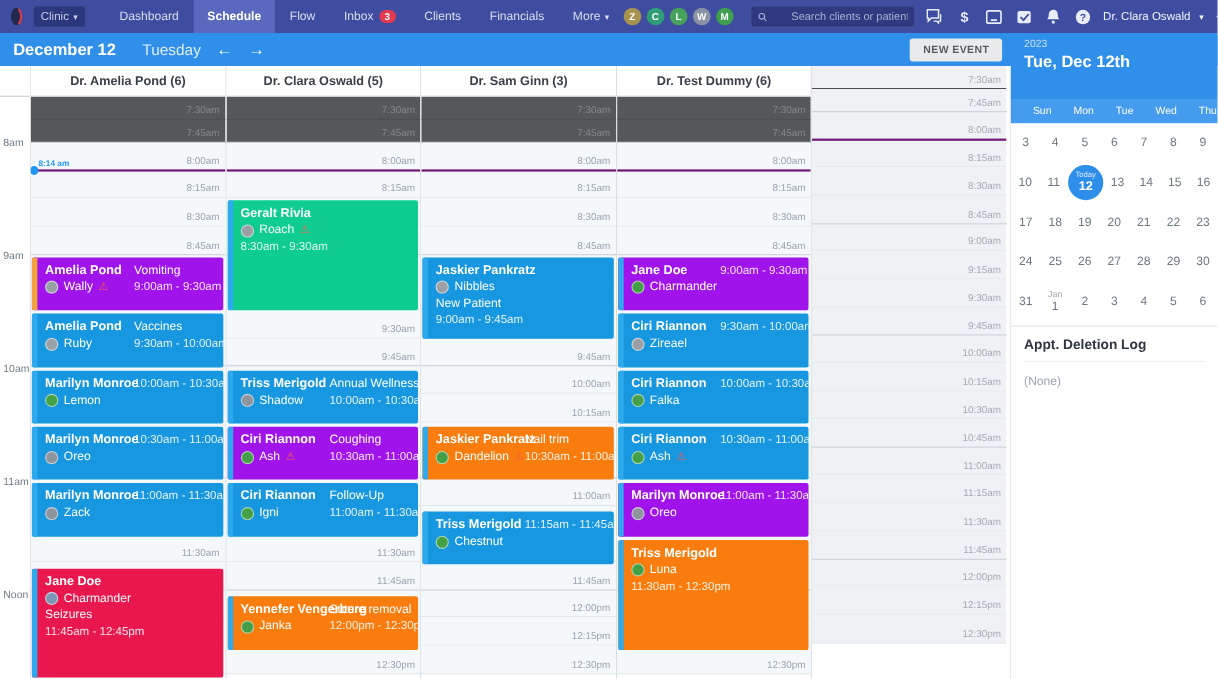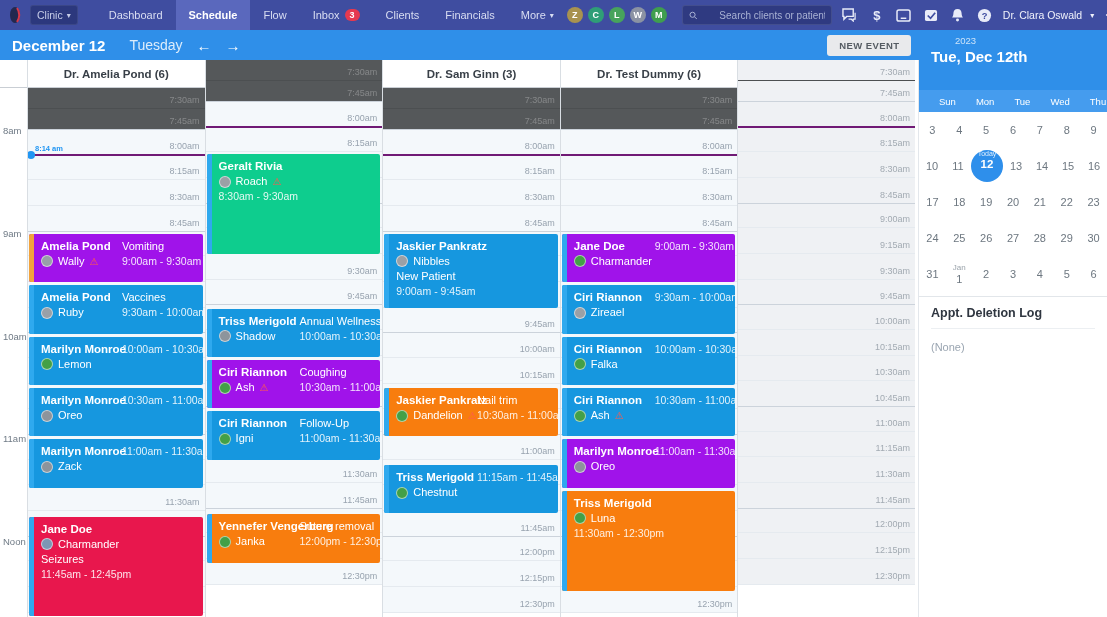--- a/index.html
+++ b/index.html
@@ -81,31 +81,31 @@
   .ev-reason { font-size:11px; line-height:15px; white-space:nowrap; }
   .pet-dot { width:12px; height:12px; border-radius:50%; flex:0 0 auto; border:1px solid rgba(255,255,255,.55); }
   .warn { color:#ff5a4e; font-size:10px; }
   .ev-grid { display:flex; }
   .ev-grid .left { width:52%; min-width:0; }
   .ev-grid .right { flex:1; min-width:0; }
 
   
   .sidebar { width:189px; background:#fff; border-left:1px solid #e3e7ec; display:flex; flex-direction:column; }
   .sb-head { background:#2f8fe9; color:#fff; padding:3px 12px 8px; height:58px; margin-top:-28px; }
-  .sb-year { font-size:9.5px; color:rgba(255,255,255,.75);margin-left:24px; }
+  .sb-year { font-size:9.5px; color:rgba(255,255,255,.75); }
   .sb-date { font-size:15px; font-weight:bold; margin-top:2px; }
   .sb-weekdays { display:flex; background:#459cee; color:#fff; height:22px; align-items:center; }
   .sb-weekdays div { flex:1; text-align:center; font-size:9.5px;padding-left:20px; }
   .sb-week { display:flex; height:36px; }
   .sb-day { flex:1; display:flex; flex-direction:column; align-items:center; justify-content:center;
     font-size:11px; color:#6d7780; cursor:pointer; position:relative; }
   .sb-day .mlabel { font-size:8px; color:#9aa3ab; line-height:8px; margin-bottom:1px; }
   .sb-day.today { color:#fff; }
   .today-circle { width:32px; height:32px; border-radius:50%; background:#2e8feb; display:flex; flex-direction:column;
-    align-items:center; }
+    align-items:center; justify-content:center; }
   .today-circle .t { font-size:7px; color:rgba(255,255,255,.85); line-height:8px; }
   .today-circle .n { font-size:11.5px; font-weight:bold; line-height:12px; }
   .sb-log { border-top:1px solid #e2e6ea; margin-top:4px; padding:9px 12px; }
   .sb-log-title { font-size:12.5px; font-weight:bold; color:#2f3640; padding-bottom:8px; border-bottom:1px solid #eceff2; }
   .sb-log-empty { font-size:11px; color:#9aa5b1; margin-top:12px; }
 </style>
 </head>
 <body>
 
 <div class="topnav">
@@ -385,20 +385,21 @@
               <div class="ev-line">
                 <div class="pet-dot" style="background: rgb(125, 150, 181);"></div>
                 <div style="display: inline;">Charmander</div>
               </div>
               <div class="ev-reason">Seizures</div>
               <div class="ev-time">11:45am - 12:45pm</div>
             </div>
           </div>
         </div>
         <div class="col">
+          <div class="col-head">Dr. Clara Oswald (5)</div>
           <div class="col-body">
             <div class="slot dark" style="height: 21px;">
               <div class="slot-time">7:30am</div>
             </div>
             <div class="slot dark" style="height: 21px;">
               <div class="slot-time">7:45am</div>
             </div>
             <div class="slot hour" style="height: 25.684px;">
               <div class="slot-time">8:00am</div>
             </div>

